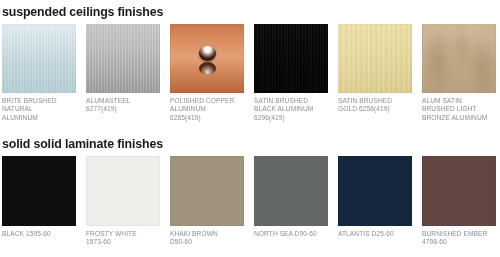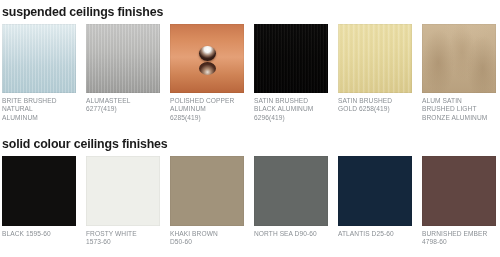--- a/index.html
+++ b/index.html
@@ -229,21 +229,21 @@
         </div>
         <div class="swatch-label" style="color: rgb(138, 143, 148);">ALUM SATIN
 BRUSHED LIGHT
 BRONZE ALUMINUM</div>
       </div>
 
     </div>
   </section>
 
   <section class="section section-laminate">
-    <h2 class="section-heading" style="color: rgb(26, 26, 26);">solid colour ceilings finishes</h2>
+    <h2 class="section-heading" style="color: rgb(26, 26, 26);">solid solid laminate finishes</h2>
 
     <div class="swatch-row">
 
       <div class="swatch-cell c0">
         <div class="swatch-chip fx-solid" style="background: rgb(16, 15, 14);">
           <span class="thin-edge"></span>
         </div>
         <div class="swatch-label" style="color: rgb(138, 143, 148);">BLACK 1595-60</div>
       </div>
 

